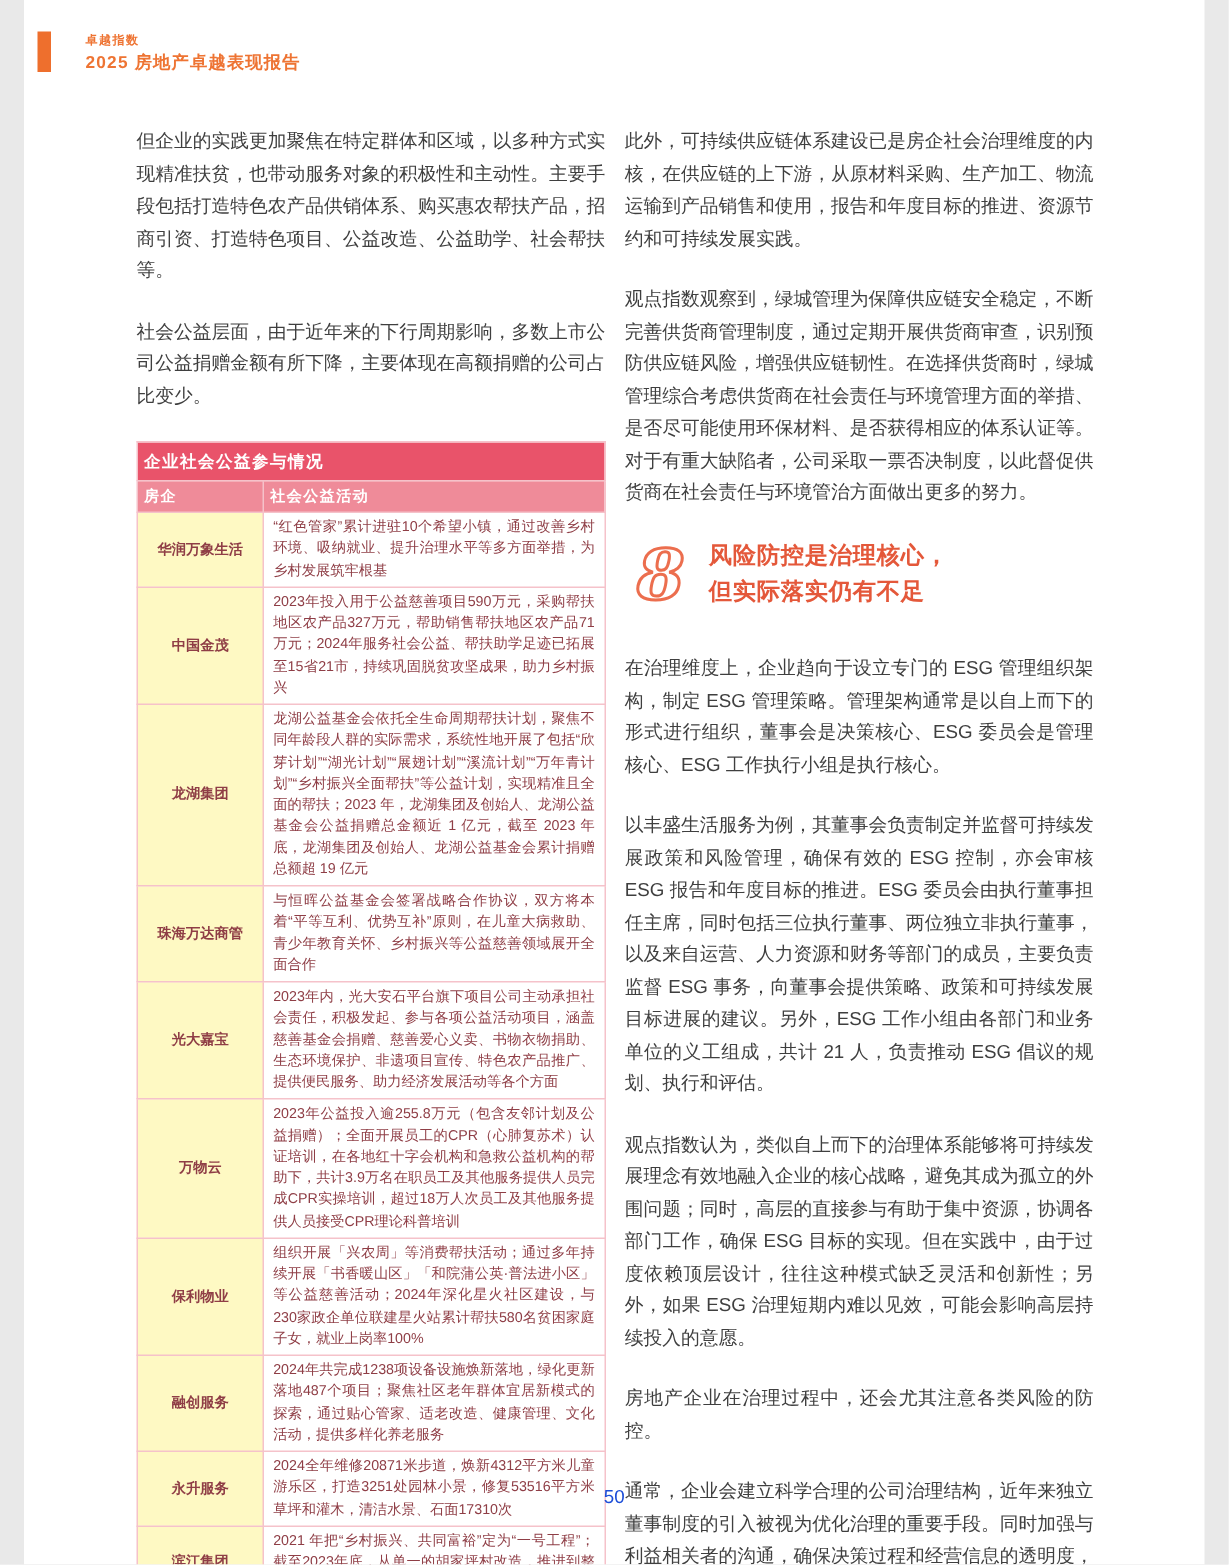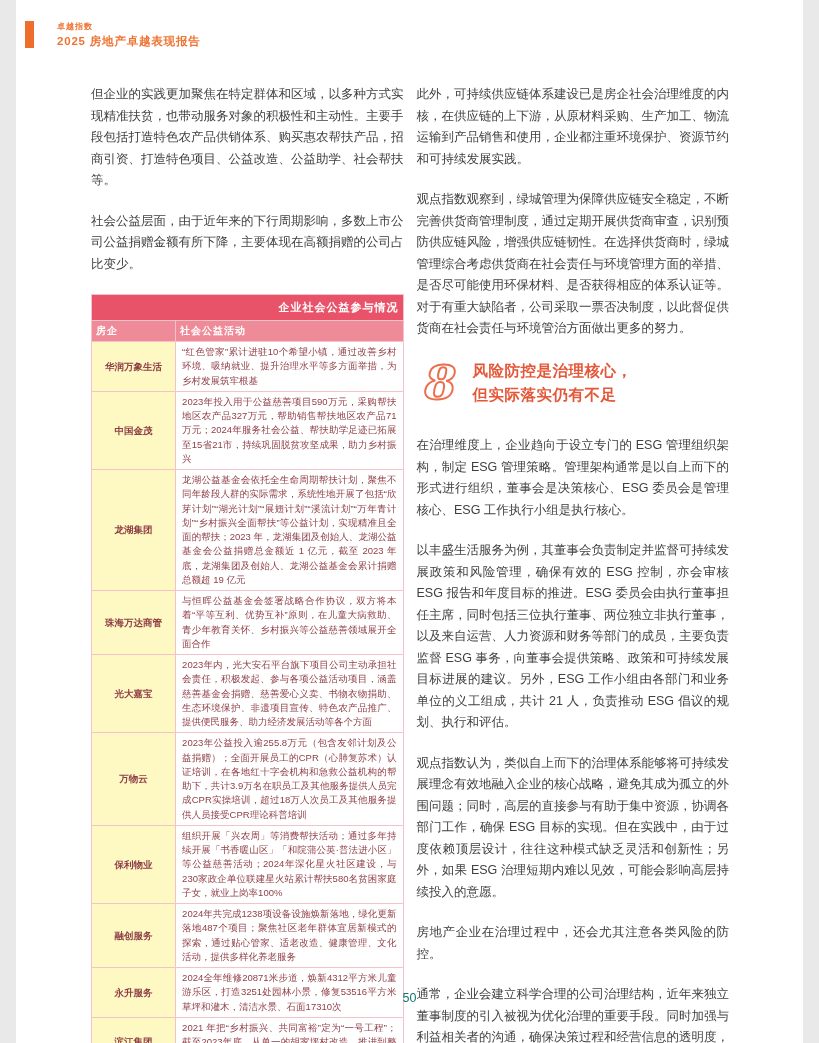--- a/index.html
+++ b/index.html
@@ -66,21 +66,21 @@
     margin: 4px 0 23px 0;
     font-size: 9.5px;
     color: #8f3e46;
   }
   table.csr th, table.csr td { border: 1px solid #f5c2ca; }
   th.t-title {
     background: #e9536a;
     color: #ffffff;
     font-size: 11px;
     font-weight: bold;
-    text-align: right;
+    text-align: left;
     padding: 5px 4px;
     letter-spacing: 1px;
   }
   th.t-sub {
     background: #ef8b99;
     color: #ffffff;
     font-size: 10px;
     font-weight: bold;
     text-align: left;
     padding: 3px 4px;
@@ -133,21 +133,21 @@
     line-height: 1.6;
     letter-spacing: 0.5px;
   }
   
   .page-num {
     position: absolute;
     bottom: 38px;
     left: 0;
     right: 0;
     text-align: center;
-    color: #0f766e;
+    color: #1d4ed8;
     font-size: 12.5px;
   }
 </style>
 </head>
 <body>
 
 <div class="page">
 
   <header class="report-header">
     <div class="accent-bar"></div>
@@ -216,21 +216,21 @@
           </tr>
           <tr>
             <td class="t-source" colspan="2">来源：企业ESG公告、官微，观点指数整理</td>
           </tr>
         </tbody>
       </table>
 
     </section>
 
     <section class="col">
-      <p>此外，可持续供应链体系建设已是房企社会治理维度的内核，在供应链的上下游，从原材料采购、生产加工、物流运输到产品销售和使用，企业都注重环境保护、资源节约和可持续发展实践。</p>
+      <p>此外，可持续供应链体系建设已是房企社会治理维度的内核，在供应链的上下游，从原材料采购、生产加工、物流运输到产品销售和使用，报告和年度目标的推进、资源节约和可持续发展实践。</p>
       <p>观点指数观察到，绿城管理为保障供应链安全稳定，不断完善供货商管理制度，通过定期开展供货商审查，识别预防供应链风险，增强供应链韧性。在选择供货商时，绿城管理综合考虑供货商在社会责任与环境管理方面的举措、是否尽可能使用环保材料、是否获得相应的体系认证等。对于有重大缺陷者，公司采取一票否决制度，以此督促供货商在社会责任与环境管治方面做出更多的努力。</p>
 
       <div class="section-heading">
         <div class="sec-num">8</div>
         <div class="sec-title">
           <div>风险防控是治理核心，</div>
           <div>但实际落实仍有不足</div>
         </div>
       </div>
 

